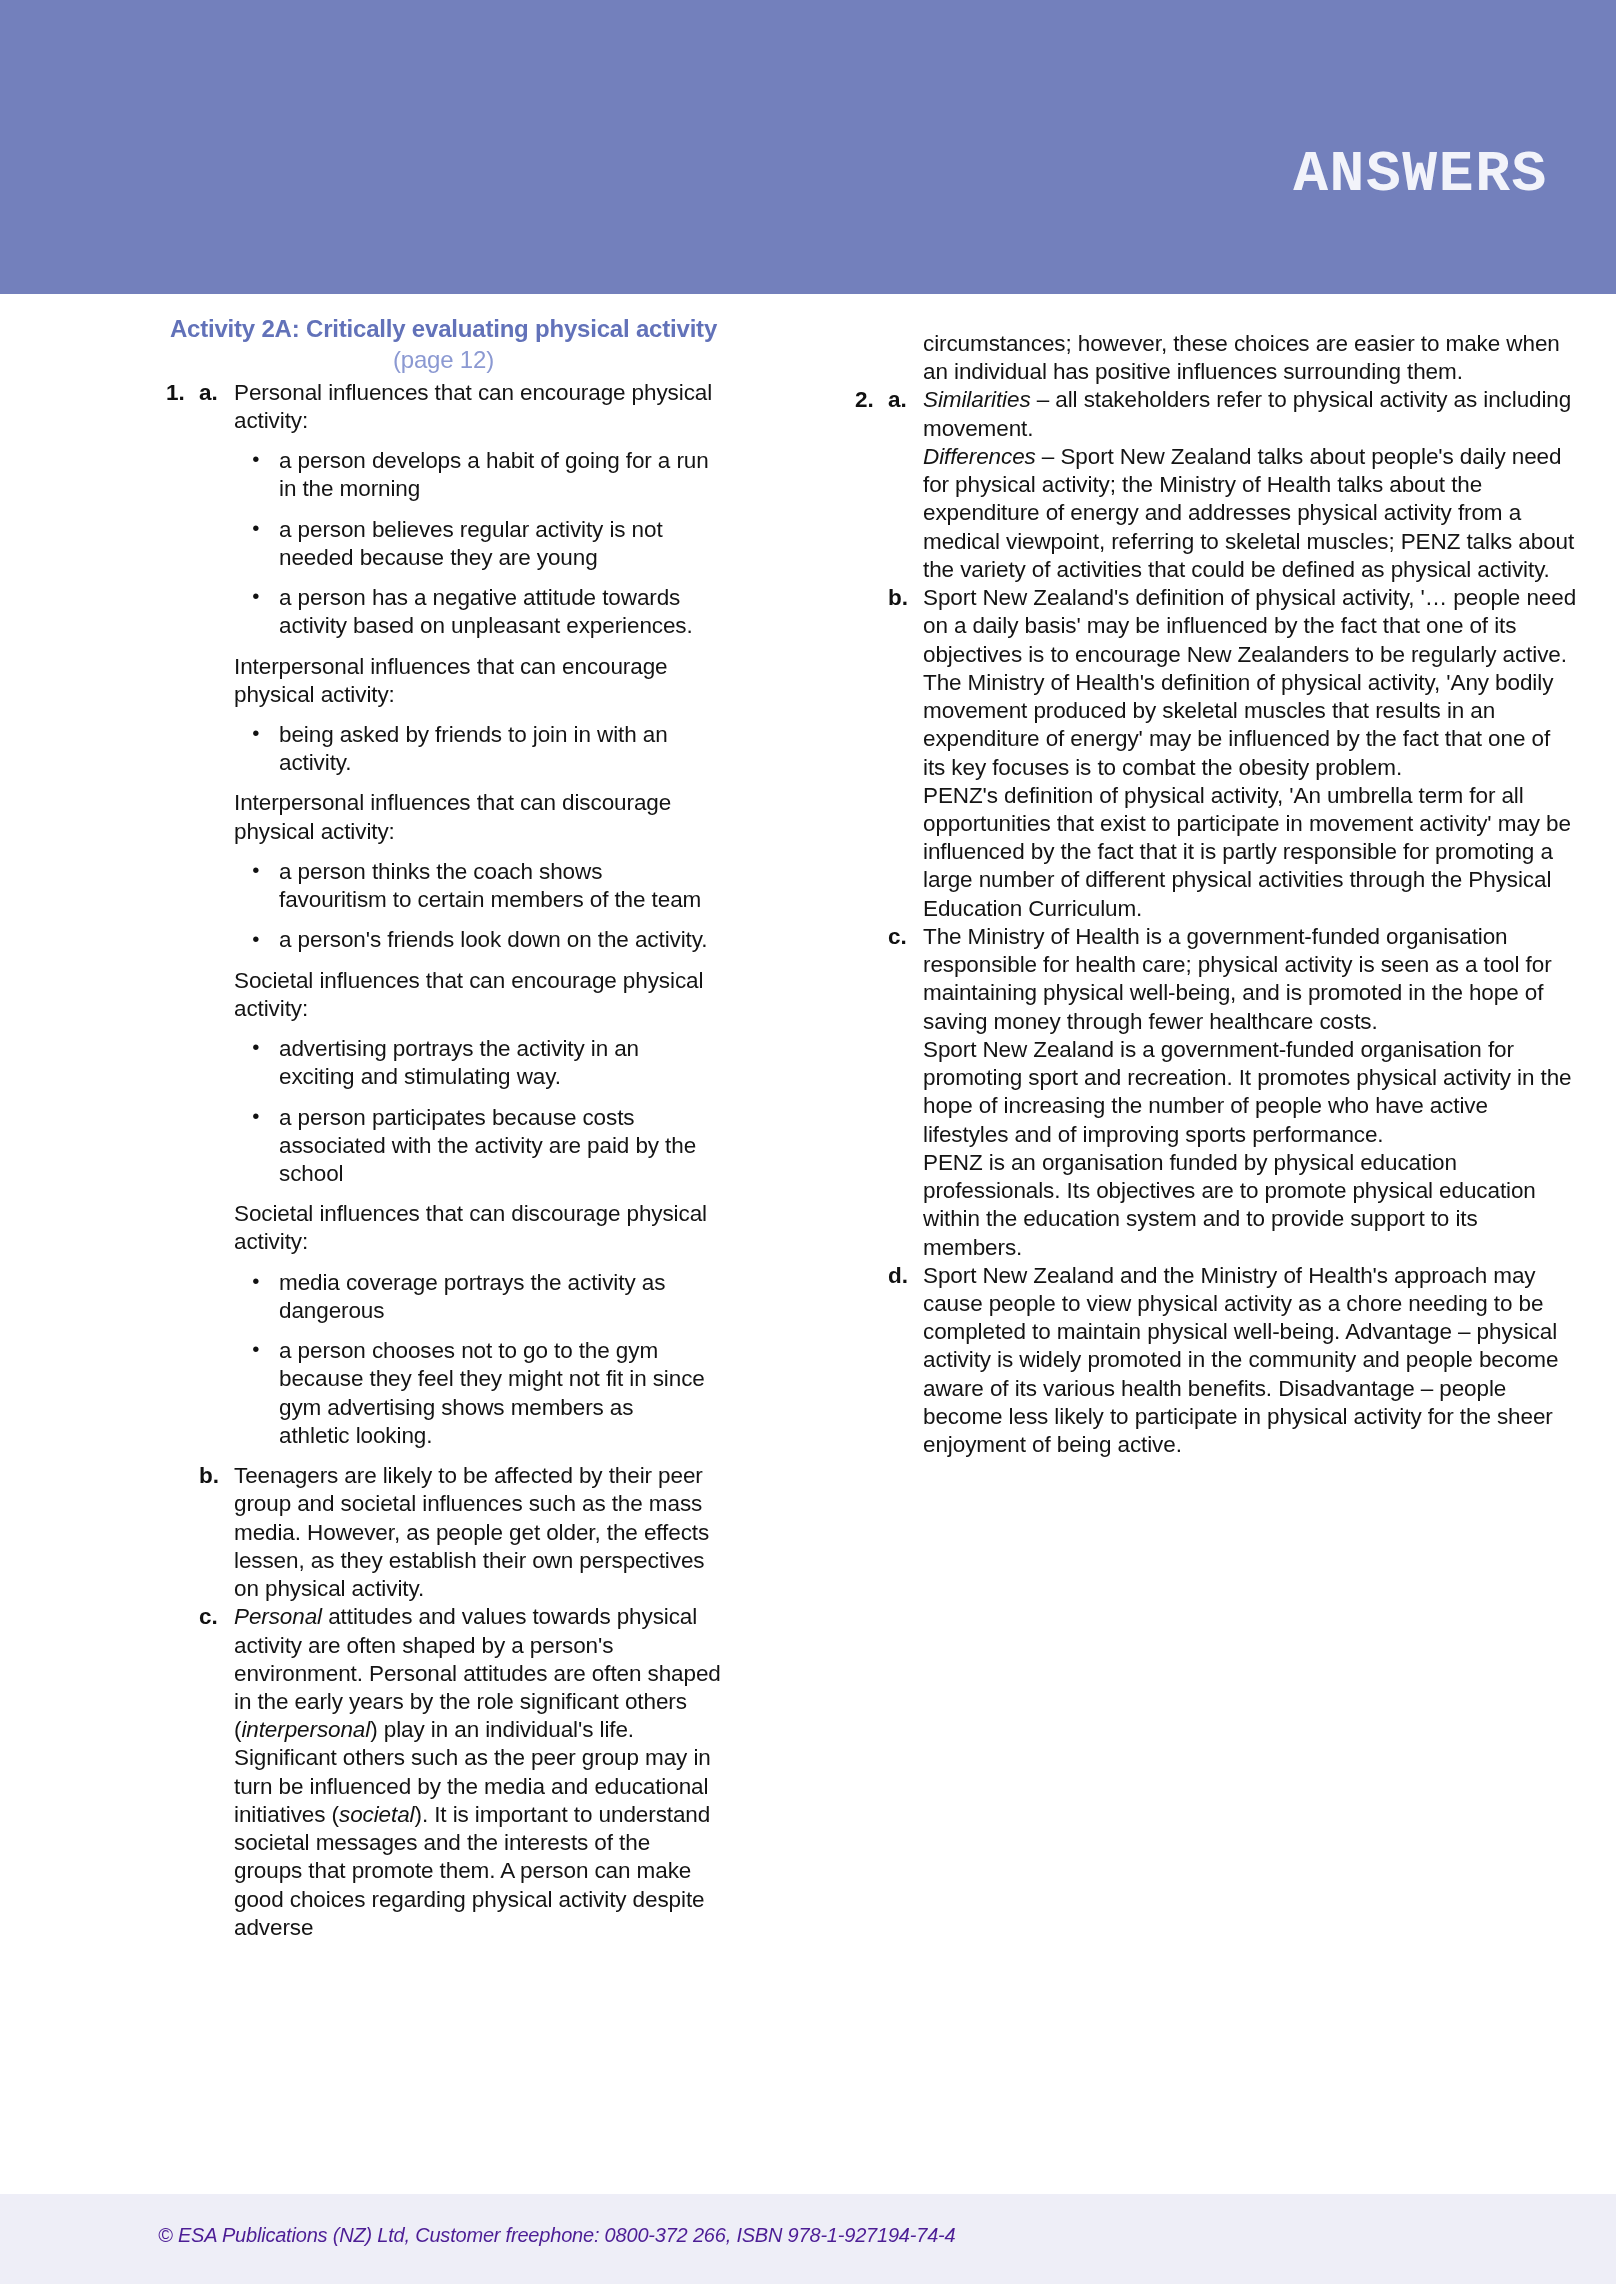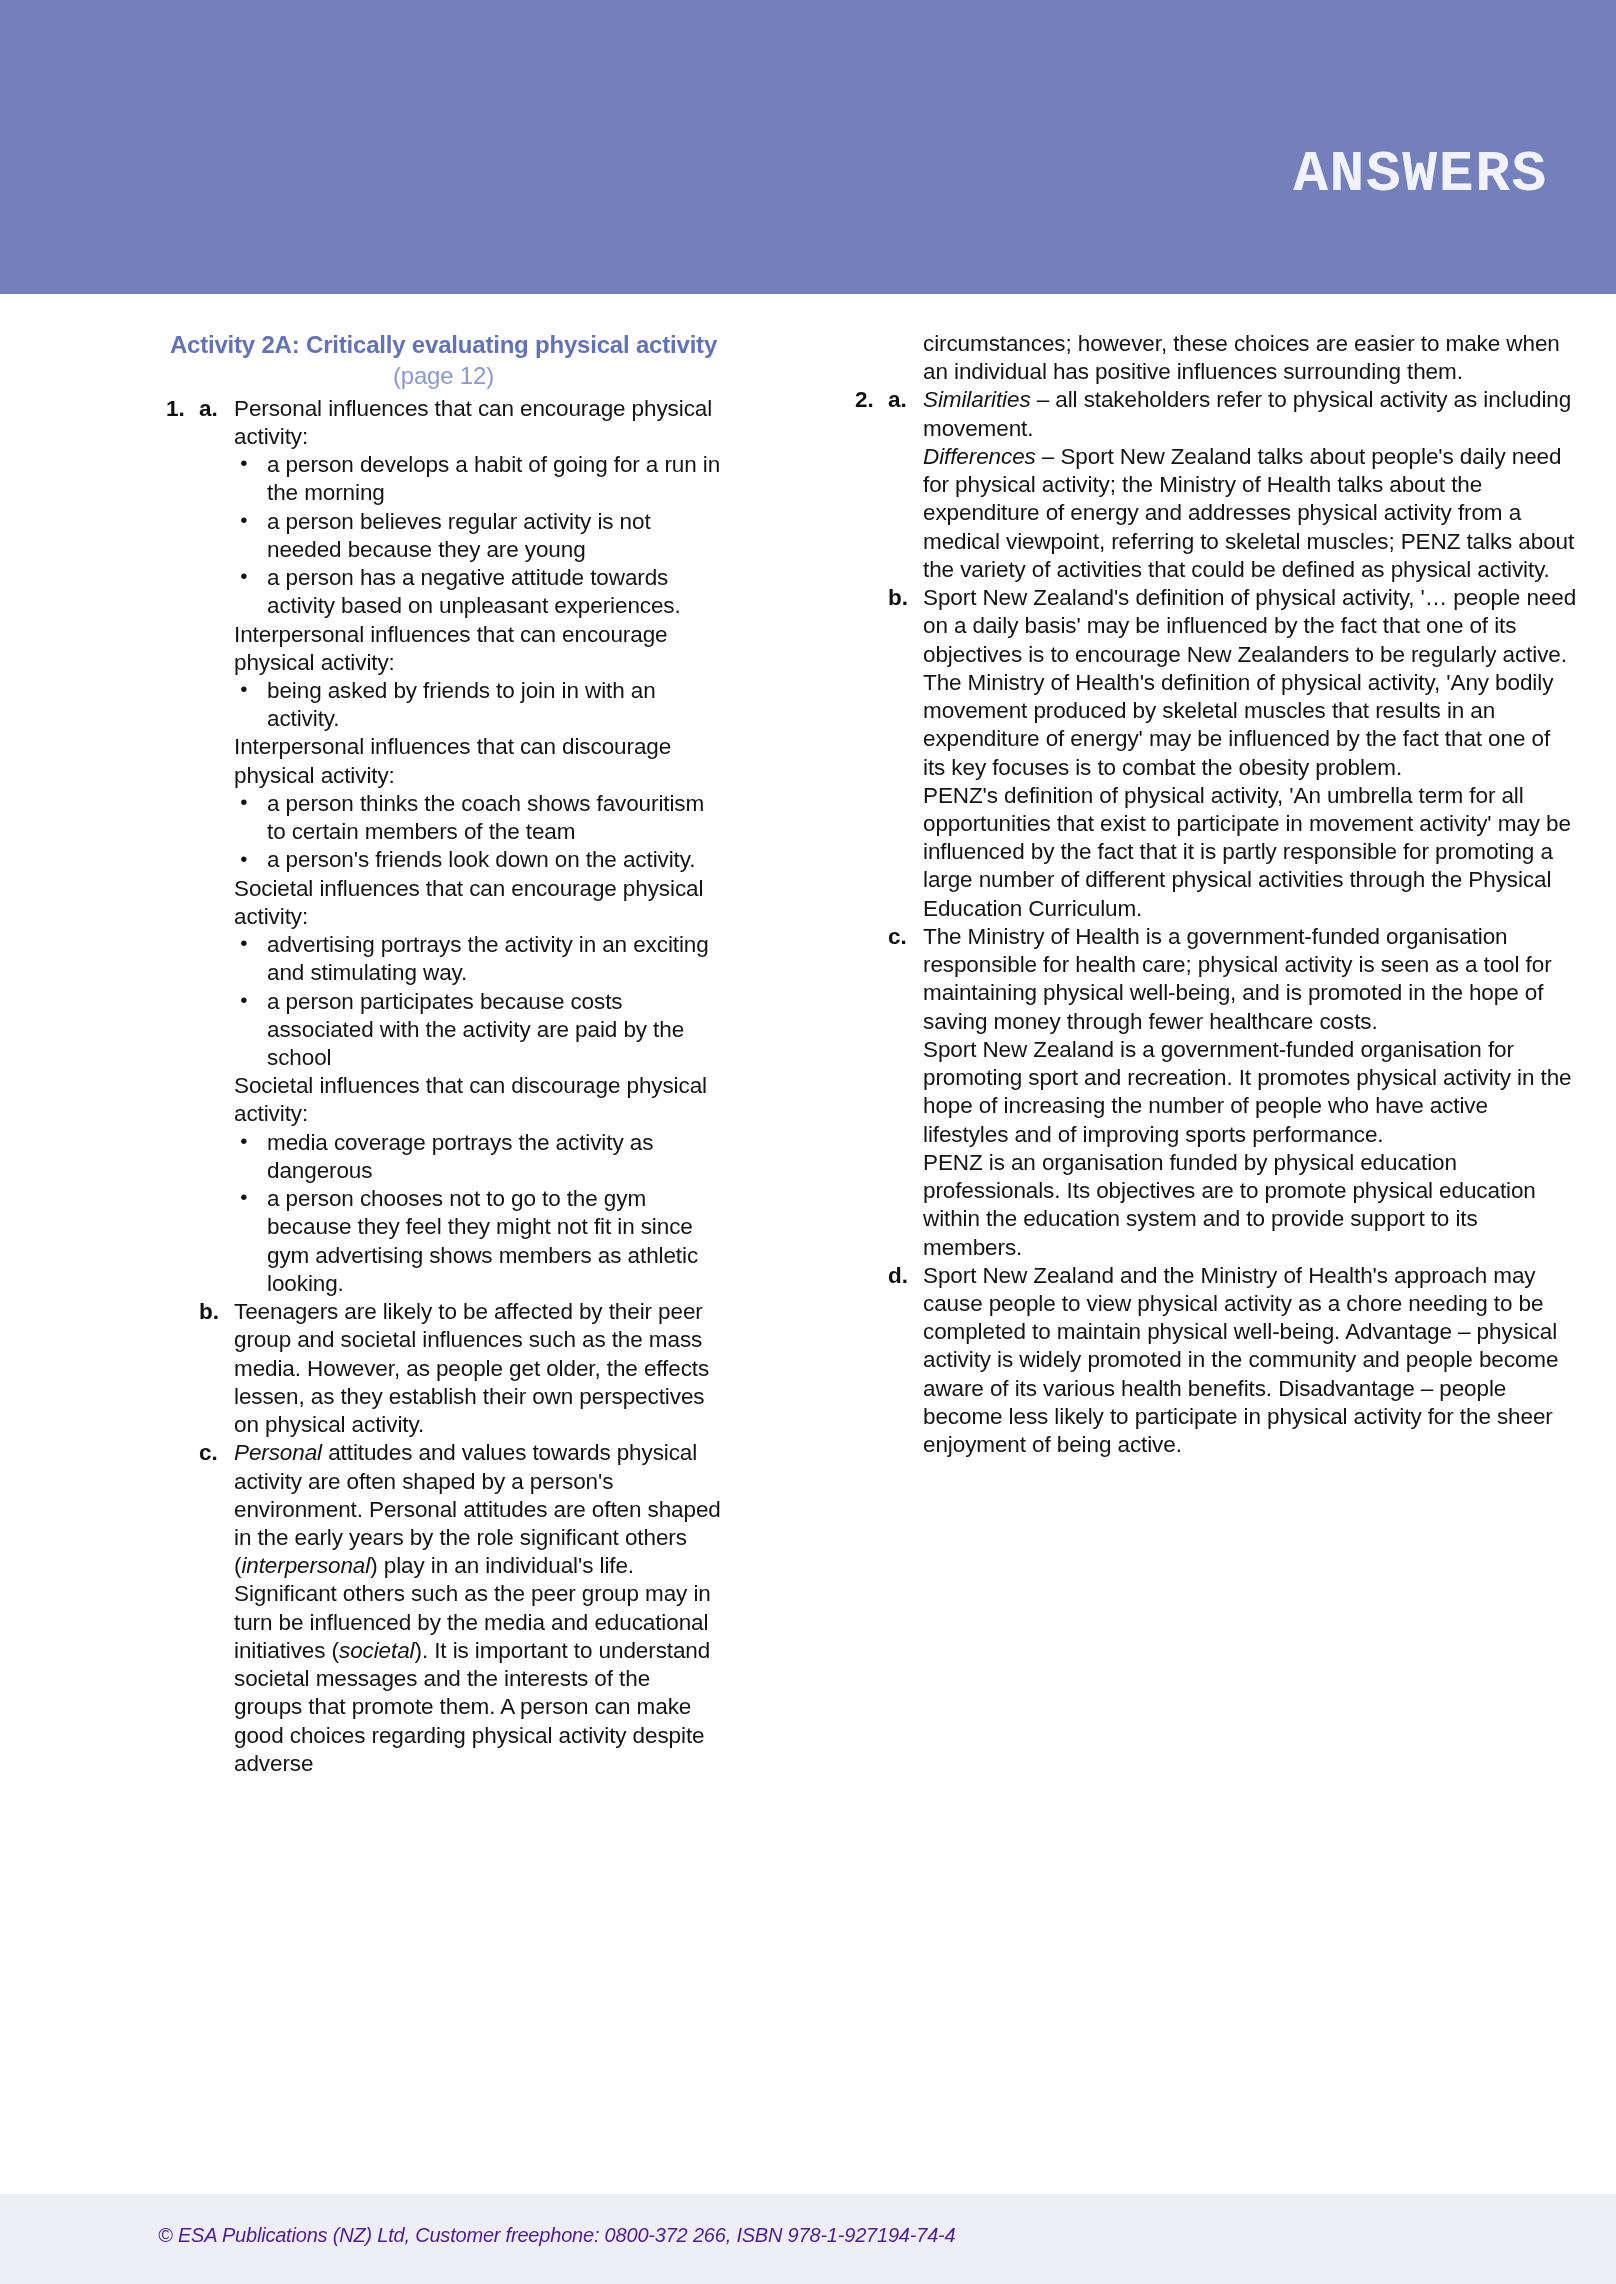--- a/index.html
+++ b/index.html
@@ -53,21 +53,21 @@
     width: 1617px;
     display: flex;
     flex-direction: row;
     align-items: flex-start;
   }
   .col {
     box-sizing: border-box;
   }
   .col-left {
     width: 808px;
-    padding: 36px 87px 0 166px;
+    padding: 20px 87px 0 166px;
   }
   .col-right {
     width: 808px;
     padding: 36px 38px 0 47px;
   }
 
   
   .activity-heading {
     text-align: center;
     color: #6272b9;
@@ -124,21 +124,21 @@
   }
   .bullets {
     list-style: none;
     margin: 0;
     padding: 0;
     margin-left: 68px;
   }
   .bullets li {
     position: relative;
     padding-left: 33px;
-    margin: 0;
+    margin: 12px;
   }
   .bullets li::before {
     content: "\2022";
     position: absolute;
     left: 6.3px;
     top: -0.8px;
     font-size: 20.5px;
     line-height: inherit;
     color: #111;
   }

